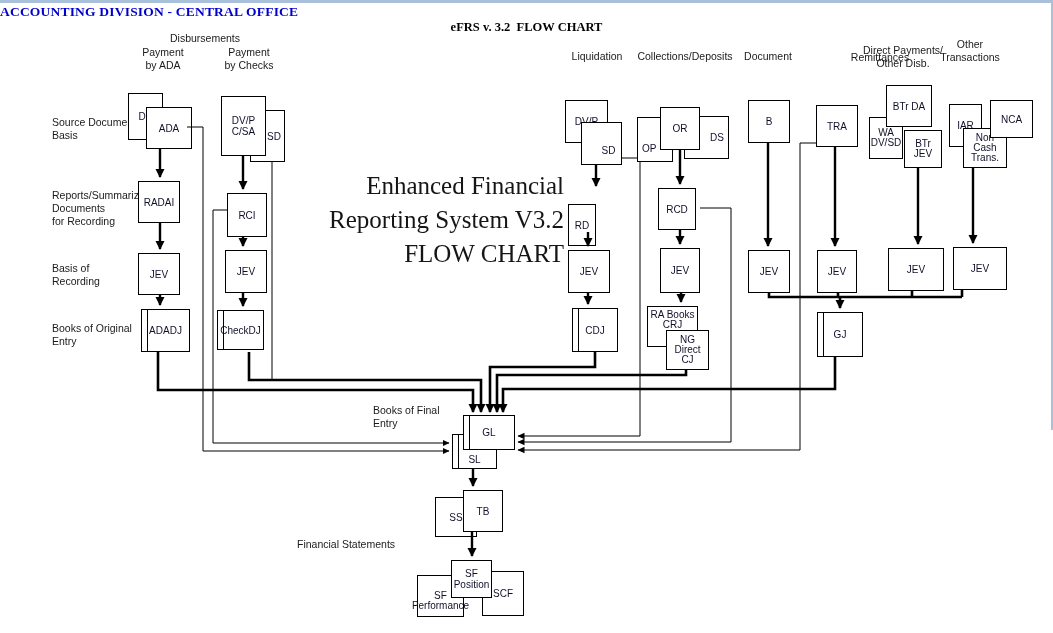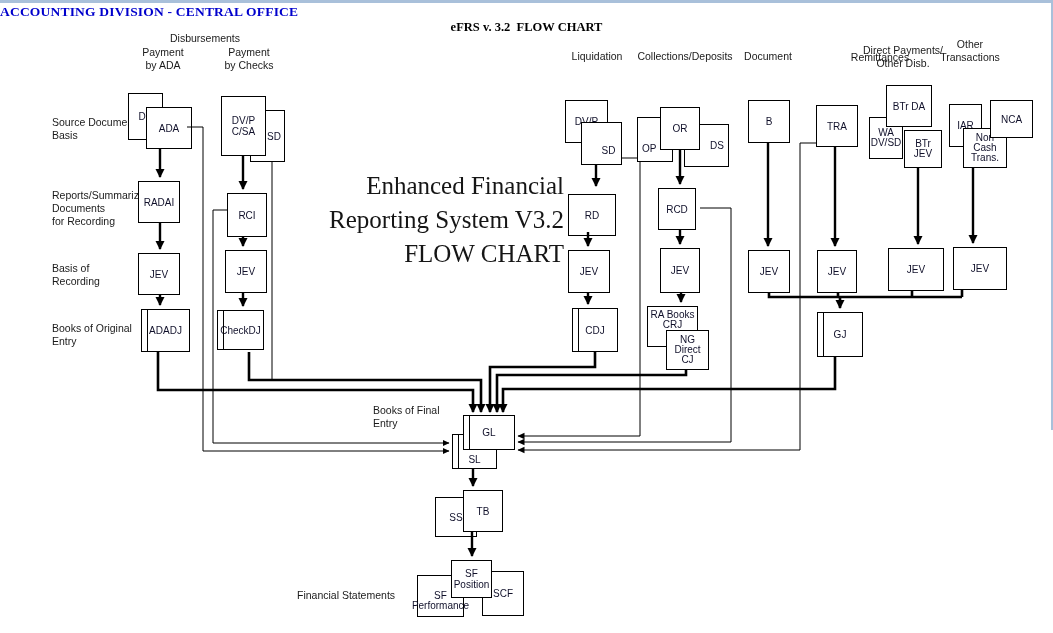--- a/index.html
+++ b/index.html
@@ -58,43 +58,43 @@
 Basis</div>
   <div class="row-lbl" style="left:52px;top:189px">Reports/Summarizing
 Documents
 for Recording</div>
   <div class="row-lbl" style="left:52px;top:262px">Basis of
 Recording</div>
   <div class="row-lbl" style="left:52px;top:322px">Books of Original
 Entry</div>
   <div class="row-lbl" style="left:373px;top:404px">Books of Final
 Entry</div>
-  <div class="row-lbl" style="left:297px;top:589px">Financial Statements</div>
+  <div class="row-lbl" style="left:297px;top:538px">Financial Statements</div>
 
   <div class="node" style="left:128px;top:93px;width:35px;height:47px">DV</div>
   <div class="node" style="left:146px;top:107px;width:46px;height:42px">ADA</div>
   <div class="node" style="left:138px;top:181px;width:42px;height:42px">RADAI</div>
   <div class="node" style="left:138px;top:253px;width:42px;height:42px">JEV</div>
   <div class="node ledger" style="left:141px;top:309px;width:49px;height:43px">ADADJ</div>
 
   <div class="node" style="left:250px;top:110px;width:35px;height:52px;justify-content:flex-end;padding-right:3px">SD</div>
   <div class="node" style="left:221px;top:96px;width:45px;height:60px">DV/P
 C/SA</div>
   <div class="node" style="left:227px;top:193px;width:40px;height:44px">RCI</div>
   <div class="node" style="left:225px;top:250px;width:42px;height:43px">JEV</div>
   <div class="node ledger" style="left:217px;top:310px;width:47px;height:40px">CheckDJ</div>
 
   <div class="node" style="left:565px;top:100px;width:43px;height:43px">DV/P</div>
   <div class="node" style="left:581px;top:122px;width:41px;height:43px;padding:14px 0 0 14px">SD</div>
-  <div class="node" style="left:568px;top:194px;width:48px;height:42px">RD</div>
+  <div class="node" style="left:568px;top:204px;width:28px;height:42px">RD</div>
   <div class="node" style="left:568px;top:250px;width:42px;height:43px">JEV</div>
   <div class="node ledger" style="left:572px;top:308px;width:46px;height:44px">CDJ</div>
 
   <div class="node" style="left:637px;top:117px;width:36px;height:45px;justify-content:flex-start;align-items:flex-end;padding:0 0 7px 4px">OP</div>
-  <div class="node" style="left:684px;top:124px;width:45px;height:43px;justify-content:flex-end;padding-right:4px">DS</div>
+  <div class="node" style="left:684px;top:116px;width:45px;height:43px;justify-content:flex-end;padding-right:4px">DS</div>
   <div class="node" style="left:660px;top:107px;width:40px;height:43px">OR</div>
   <div class="node" style="left:658px;top:188px;width:38px;height:42px">RCD</div>
   <div class="node" style="left:660px;top:248px;width:40px;height:45px">JEV</div>
   <div class="node f9" style="left:647px;top:306px;width:51px;height:41px;align-items:flex-start;padding-top:3px">RA Books
 CRJ</div>
   <div class="node f9" style="left:666px;top:330px;width:43px;height:40px">NG
 Direct
 CJ</div>
 
   <div class="node" style="left:748px;top:100px;width:42px;height:43px">B</div>

